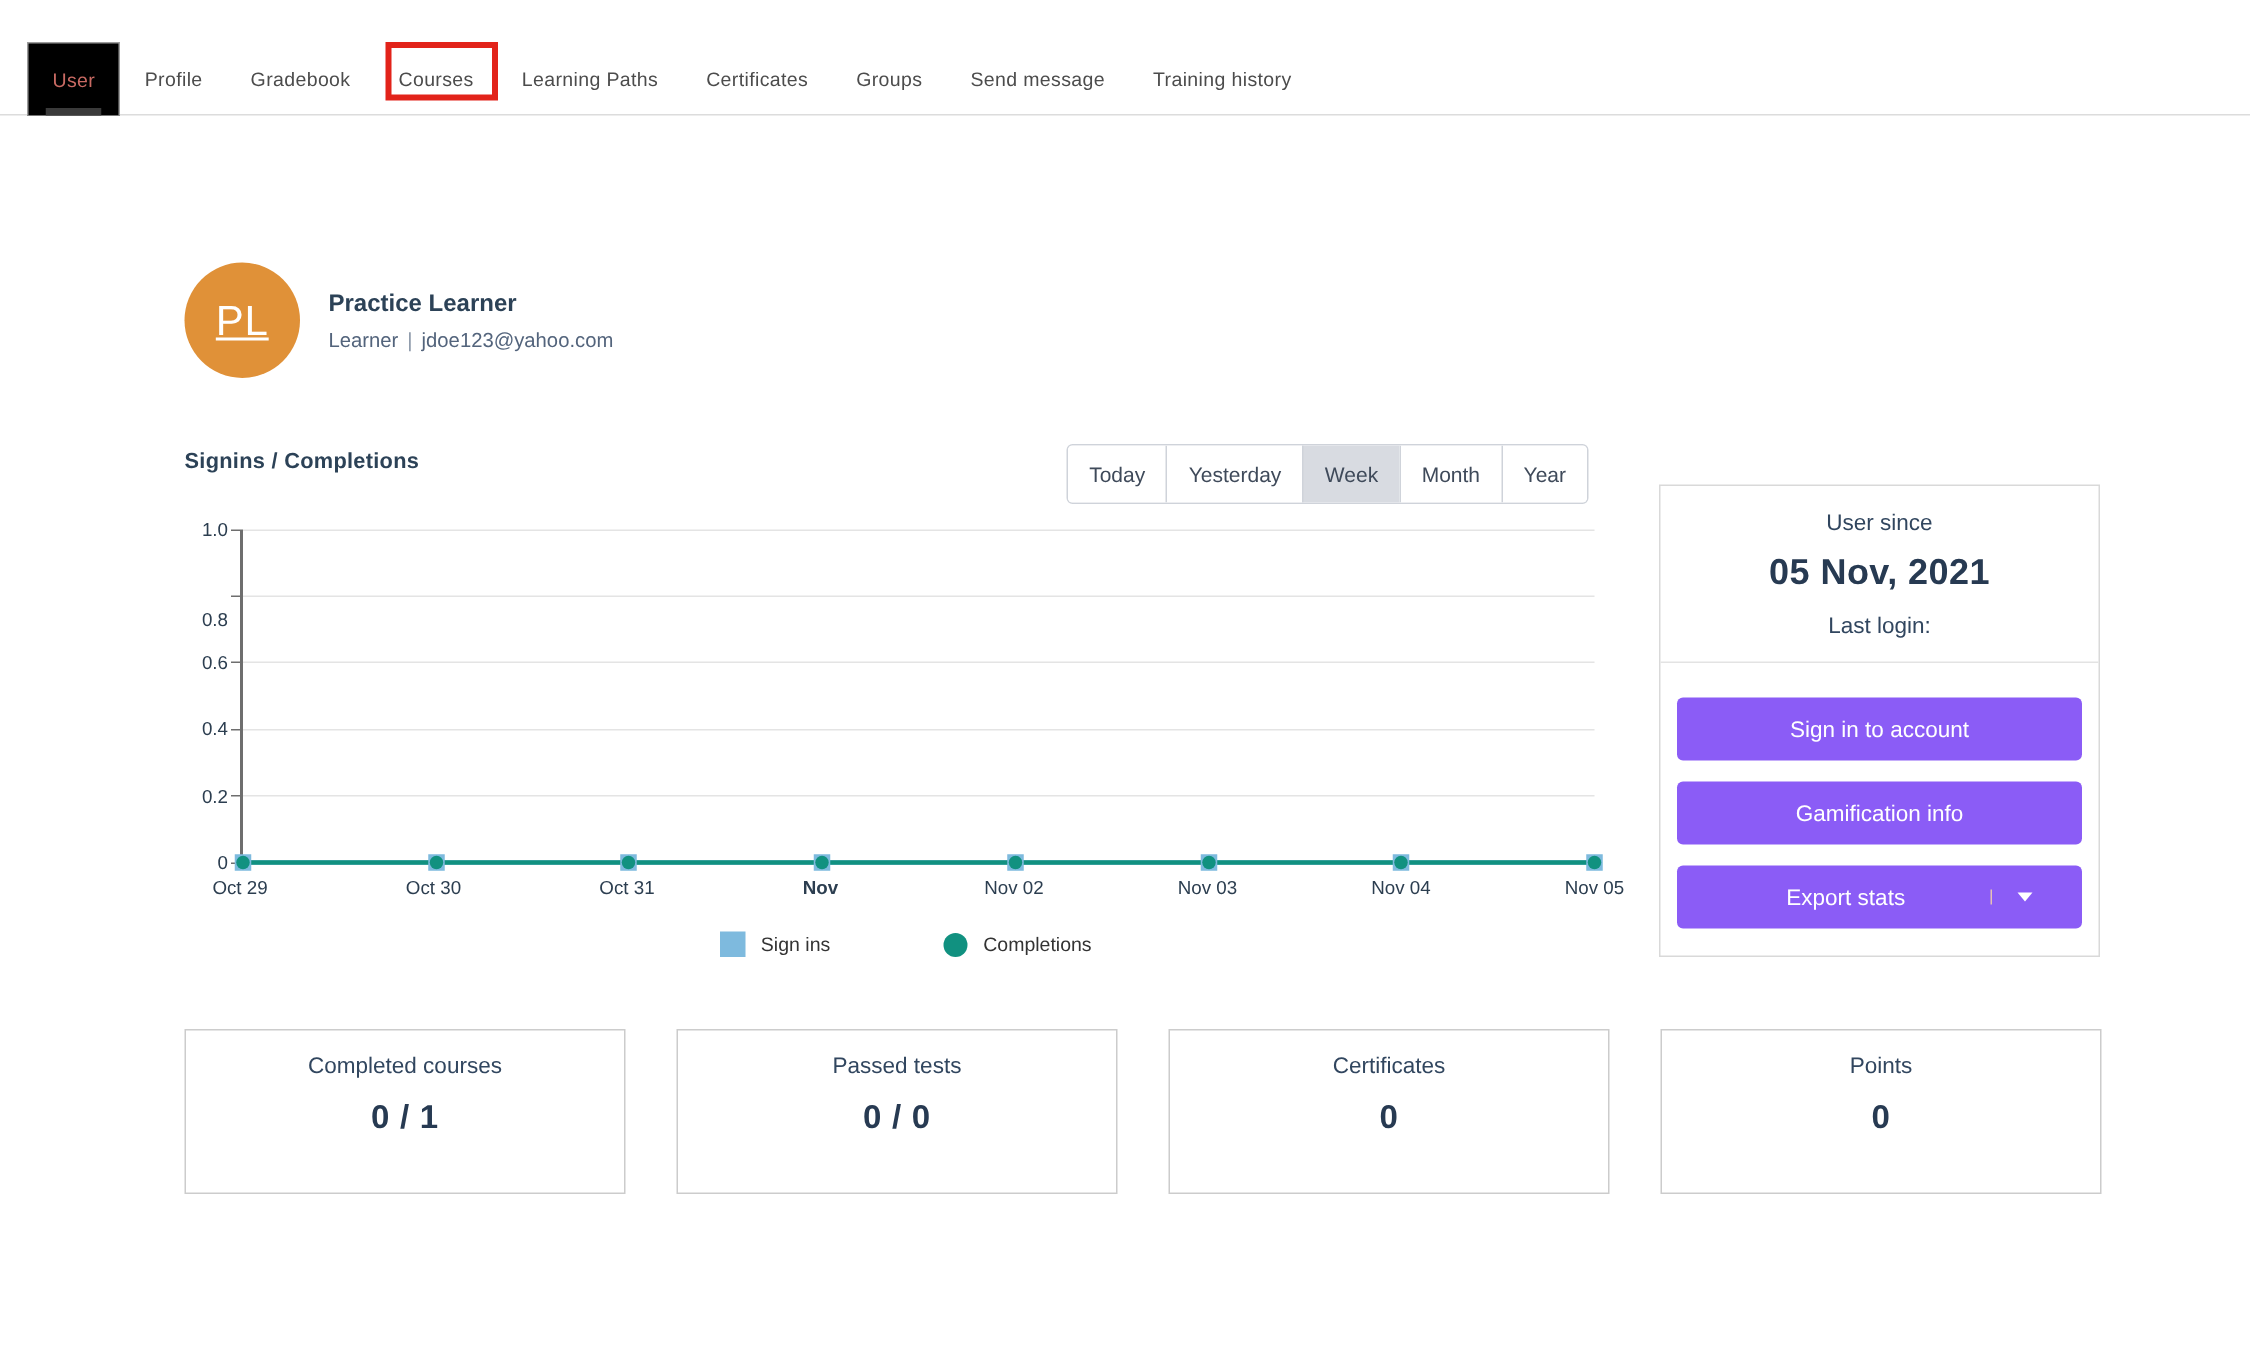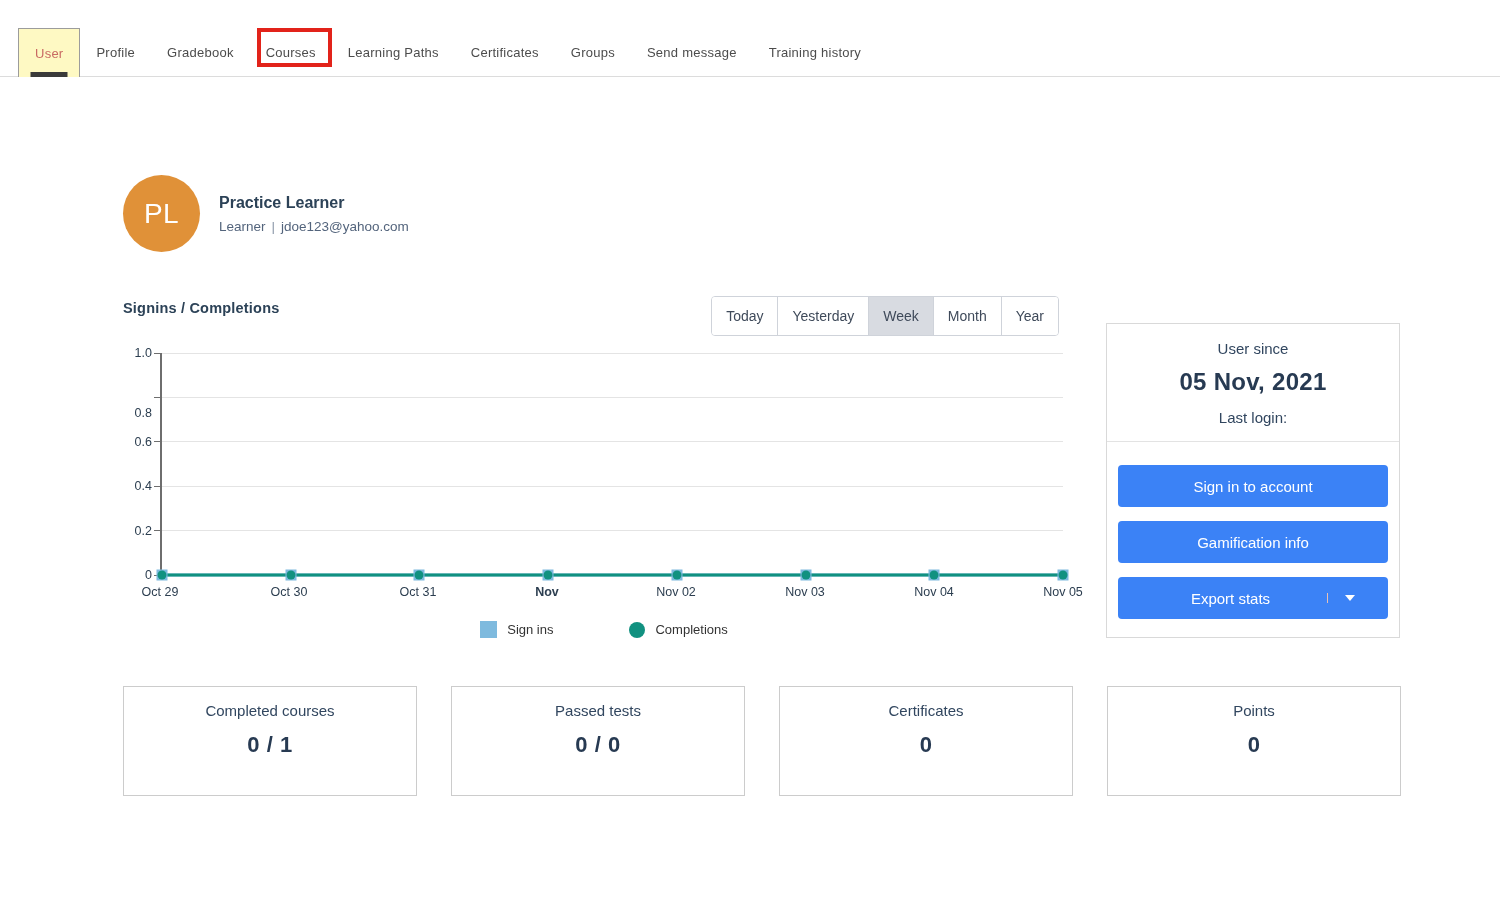--- a/index.html
+++ b/index.html
@@ -16,38 +16,38 @@
     display:flex; align-items:flex-end;
     height:77px; padding-left:18px;
     border-bottom:1px solid #dcdcdc;
   }
   .tab {
     height:48px; display:flex; align-items:center; justify-content:center;
     padding:0 16px; font-size:13px; letter-spacing:.25px; color:#4c4c4c;
     cursor:pointer; position:relative; white-space:nowrap;
   }
   .tab.active {
-    height:49px; margin-bottom:-1px; background:#fef9c3;
+    height:49px; margin-bottom:-1px; background:#000000;
     border:1px solid #9c9c9c; border-bottom:none; color:#c96a63;
   }
   .tab.active .active-underline {
     position:absolute; left:50%; transform:translateX(-50%);
     bottom:0; width:37px; height:5px; background:#3a3a3a;
   }
   .red-outline {
     position:absolute; left:7px; right:0; top:0; height:39px;
     border:4px solid #e2231a; pointer-events:none;
   }
 
   
   .profile { display:flex; align-items:center; margin:98px 0 0 123px; }
   .avatar {
     width:77px; height:77px; border-radius:50%; background:#e09138;
     display:flex; align-items:center; justify-content:center;
-    color:#fff; font-size:28px; letter-spacing:.5px;
+    color:#fff; font-size:28px; letter-spacing:.5px;text-decoration:underline;
   }
   .profile-info { margin-left:19px; }
   .profile-name { font-size:16px; font-weight:bold; color:#2c4257; }
   .profile-sub { font-size:13.5px; color:#53647c; margin-top:7px; }
   .profile-sub .sep { margin:0 6px; color:#8b97a8; }
 
   
   .main-row { display:flex; align-items:flex-end; margin:44px 0 0 123px; }
   .chart-col { width:962px; }
   .chart-header { display:flex; justify-content:space-between; align-items:flex-start; }
@@ -95,21 +95,21 @@
     width:294px; margin-left:21px; border:1px solid #d9d9d9; background:#fff;
   }
   .side-top { text-align:center; padding:16px 10px 15px; }
   .side-title { font-size:15px; color:#31465f; }
   .side-date { font-size:24px; font-weight:bold; color:#273a52; margin-top:11px; letter-spacing:.3px; }
   .side-lastlogin { font-size:15px; color:#31465f; margin-top:13px; }
   .side-divider { border-top:1px solid #e3e3e3; }
   .side-buttons { padding:23px 11px 18px; }
   .btn {
     width:270px; height:42px; border:none; border-radius:4px;
-    background:#3b82f6; color:#fff; font-size:15px;
+    background:#8b5cf6; color:#fff; font-size:15px;
     font-family:"Liberation Sans", sans-serif;
     display:flex; align-items:center; justify-content:center;
     cursor:pointer; margin-bottom:14px;
   }
   .btn:last-child { margin-bottom:0; }
   .btn.split { padding:16px; justify-content:stretch; }
   .btn.split .btn-main { flex:1; display:flex; align-items:center; justify-content:center; height:100%; }
   .btn.split .btn-sep { width:1px; height:100%; background:#e6c0b4; }
   .btn.split .btn-caret { width:44px; display:flex; align-items:center; justify-content:center; height:100%; }
   .caret-down {

